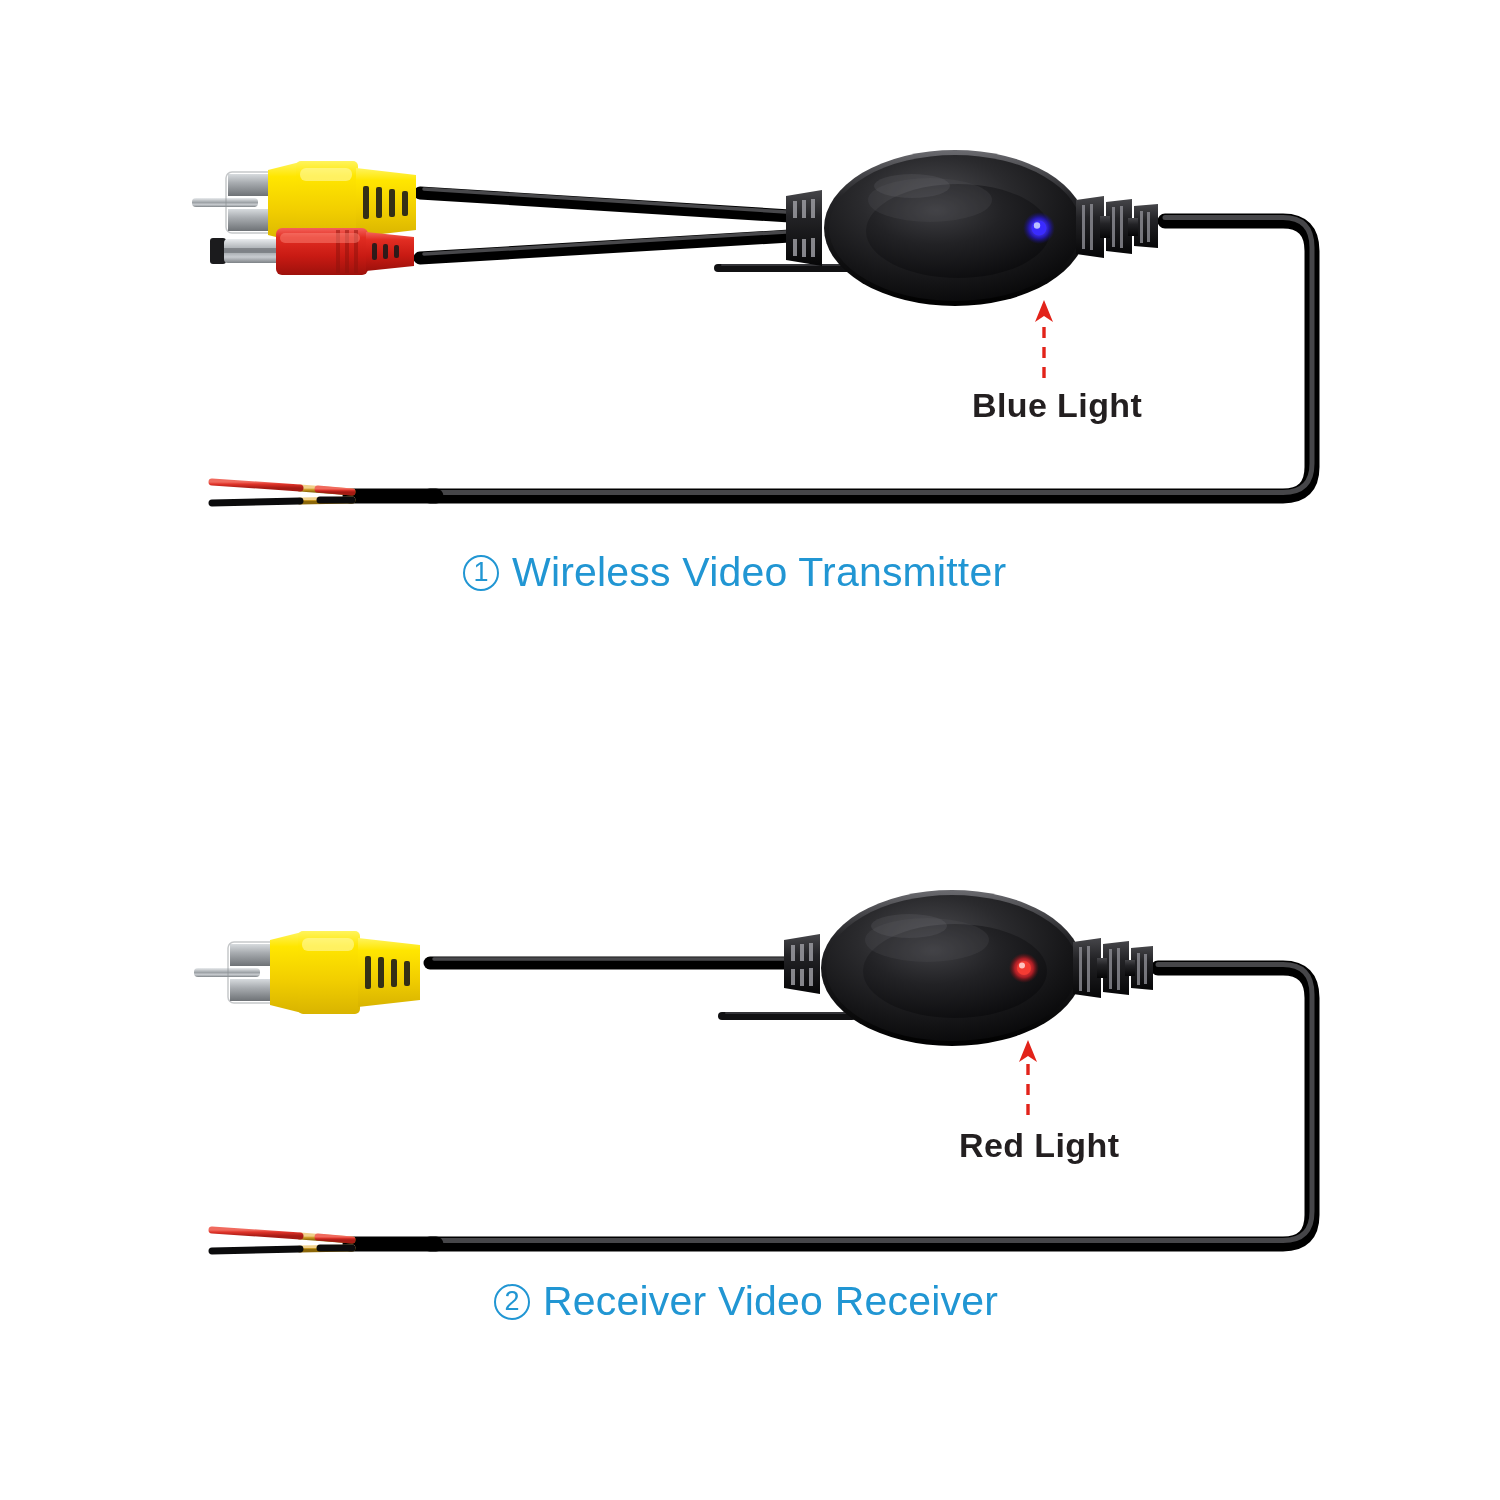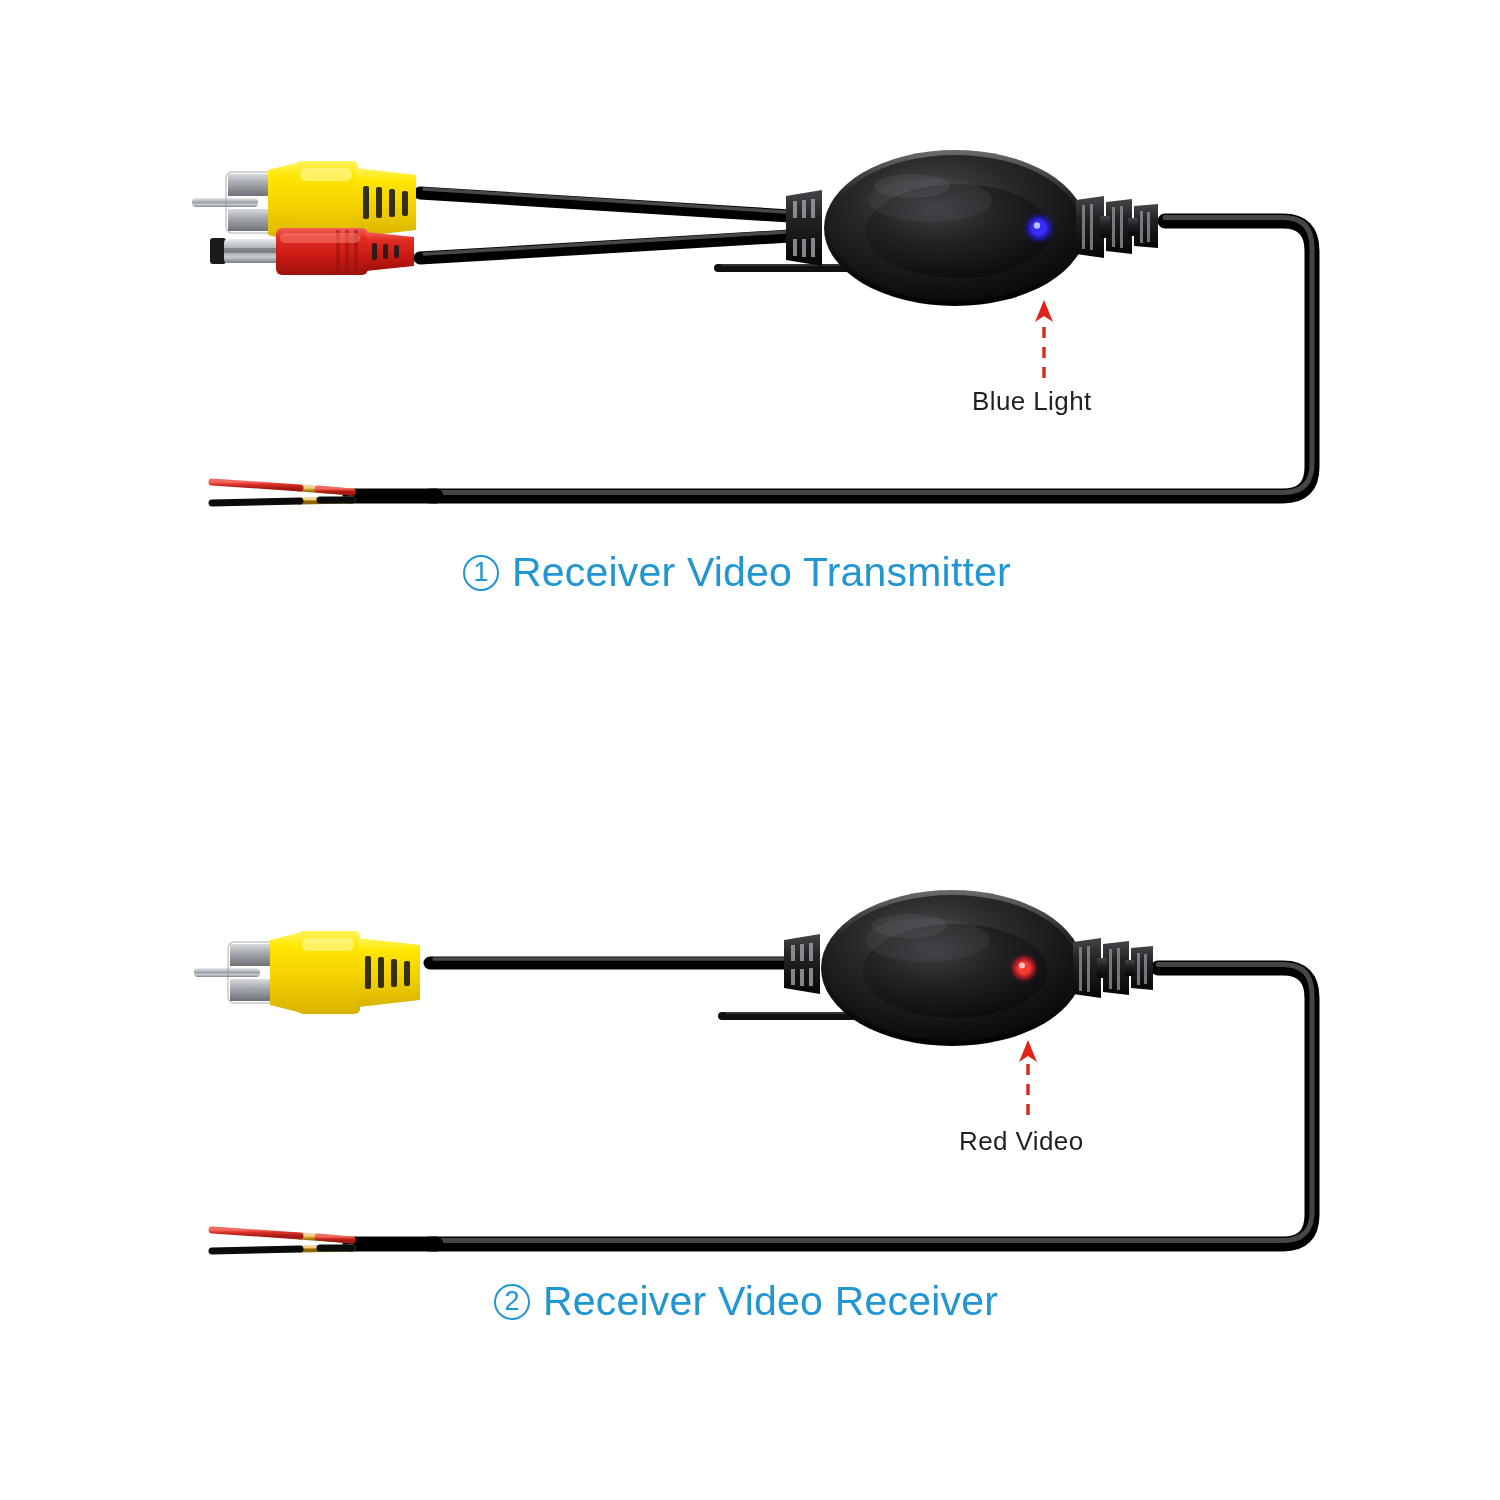--- a/index.html
+++ b/index.html
@@ -60,22 +60,22 @@
     top: 552px;
   }
   #caption-receiver {
     left: 494px;
     top: 1281px;
   }
   .light-label {
     position: absolute;
     white-space: nowrap;
     font-family: "Liberation Sans", sans-serif;
-    font-size: 26px;
-    font-weight: 400;
+    font-size: 34px;
+    font-weight: 700;
     letter-spacing: 0.4px;
     line-height: 1;
   }
   #label-blue-light {
     left: 972px;
     top: 388px;
   }
   #label-red-light {
     left: 959px;
     top: 1128px;
@@ -394,23 +394,23 @@
         <line x1="1028" y1="1115" x2="1028" y2="1060" stroke="#e2231a" stroke-width="3.4" stroke-dasharray="11 9" stroke-linecap="butt"></line>
         <path d="M 1028 1040 L 1037 1062 L 1028 1056 L 1019 1062 Z" fill="#e2231a"></path>
       </g>
     </g>
   </svg>
 
   <div class="light-label" id="label-blue-light" style="color: rgb(35, 31, 32);">Blue Light</div>
 
   <div class="caption" id="caption-transmitter" style="color: rgb(33, 150, 211);">
     <span class="num-circle">1</span>
-    <span class="cap-text">Receiver Video Transmitter</span>
+    <span class="cap-text">Wireless Video Transmitter</span>
   </div>
 
-  <div class="light-label" id="label-red-light" style="color: rgb(35, 31, 32);">Red Video</div>
+  <div class="light-label" id="label-red-light" style="color: rgb(35, 31, 32);">Red Light</div>
 
   <div class="caption" id="caption-receiver" style="color: rgb(33, 150, 211);">
     <span class="num-circle">2</span>
     <span class="cap-text">Receiver Video Receiver</span>
   </div>
 
 </div>
 
 </body></html>

